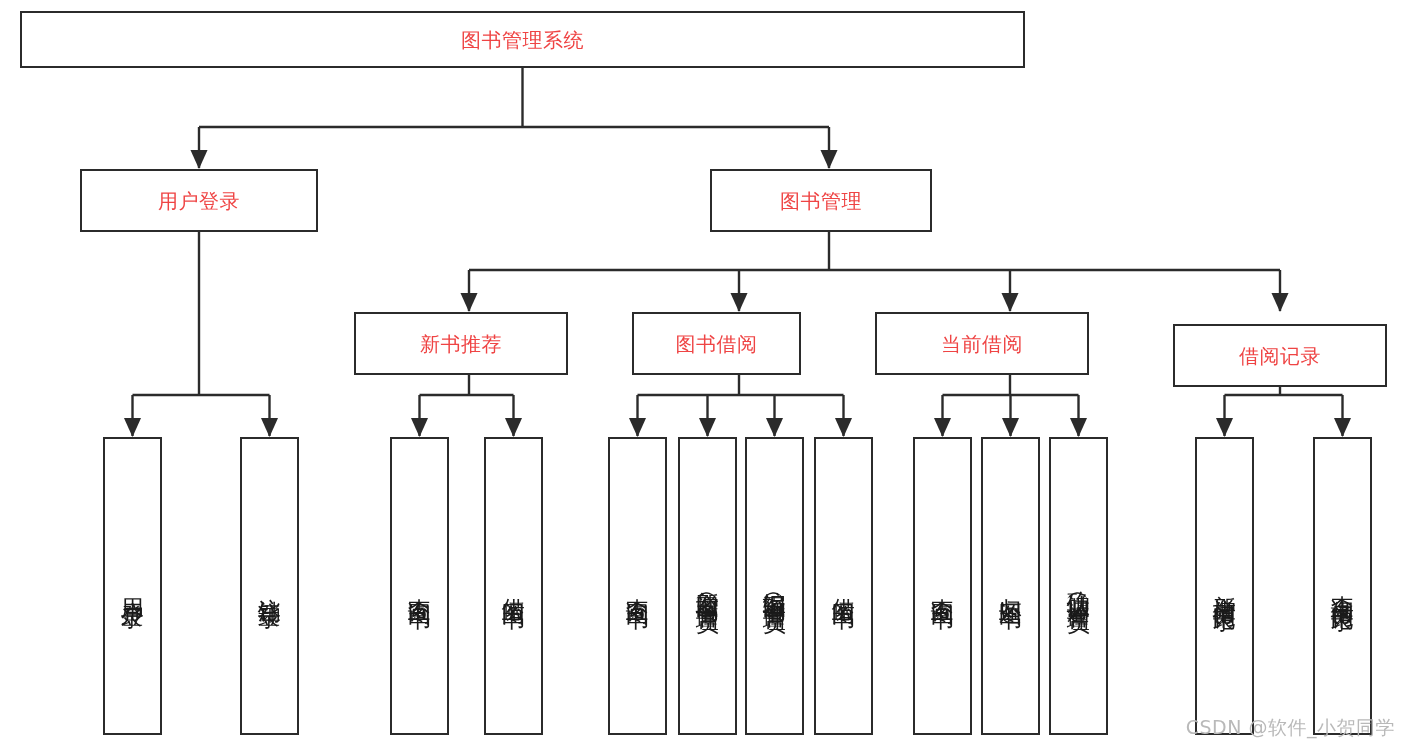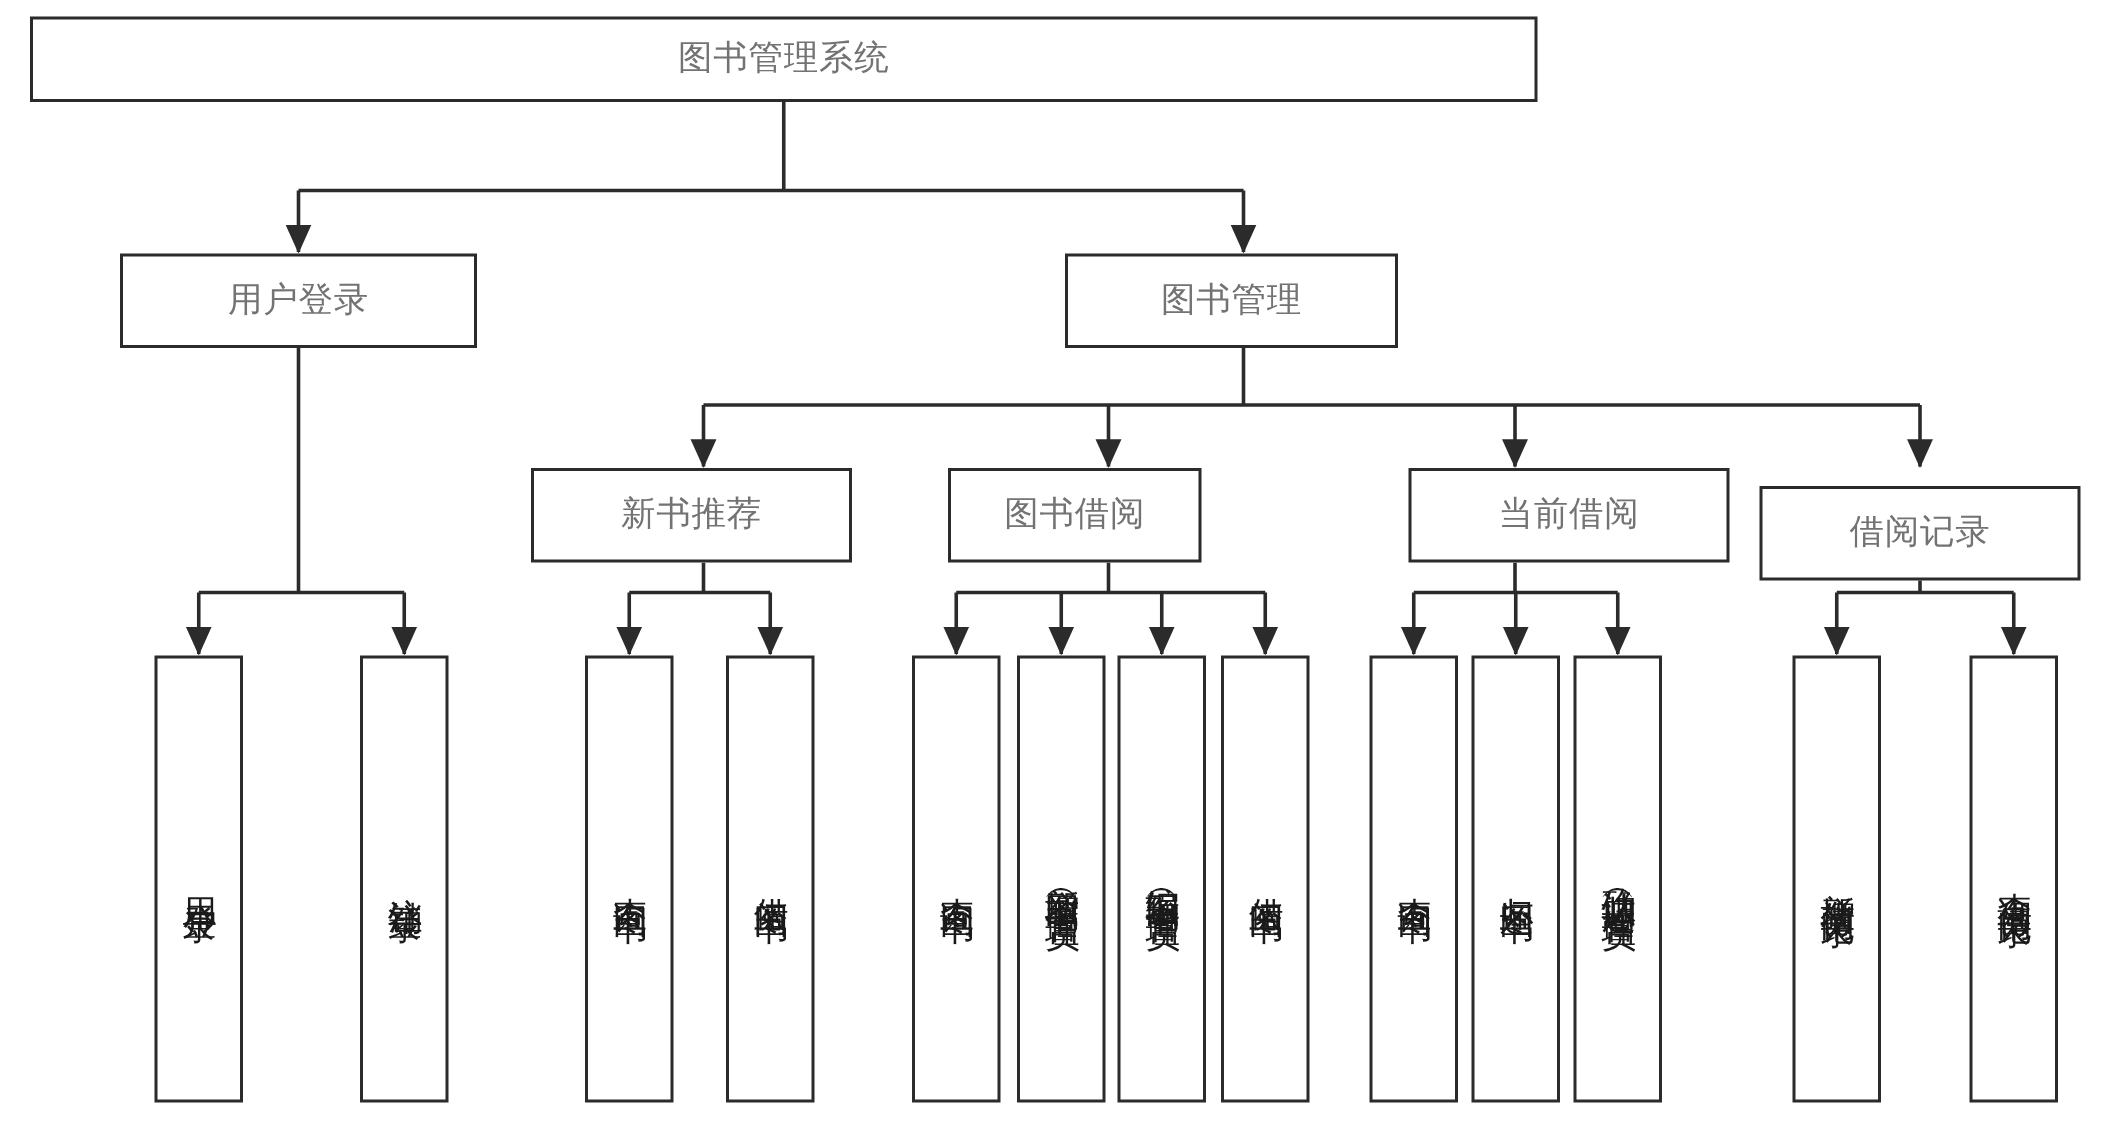--- a/index.html
+++ b/index.html
@@ -31,22 +31,22 @@
     position: absolute;
     box-sizing: border-box;
     background: #ffffff;
     border: 2px solid #2b2b2b;
     display: flex;
     align-items: center;
     justify-content: center;
     overflow: hidden;
   }
   .node.horiz .node-label {
-    font-size: 23px;
-    color: #737373;
+    font-size: 20px;
+    color: #ef4444;
     line-height: 1.1;
     white-space: nowrap;
     letter-spacing: 0.5px;
   }
   .node.vert {
     align-items: center;
     justify-content: center;
   }
   .node.vert .node-label {
     writing-mode: vertical-rl;
@@ -126,21 +126,21 @@
       </div>
       <div class="node horiz" style="left: 710px; top: 169px; width: 222px; height: 63px;">
         <span class="node-label">图书管理</span>
       </div>
       <div class="node horiz" style="left: 354px; top: 312px; width: 214px; height: 63px;">
         <span class="node-label">新书推荐</span>
       </div>
       <div class="node horiz" style="left: 632px; top: 312px; width: 169px; height: 63px;">
         <span class="node-label">图书借阅</span>
       </div>
-      <div class="node horiz" style="left: 939px; top: 312px; width: 214px; height: 63px;">
+      <div class="node horiz" style="left: 875px; top: 312px; width: 214px; height: 63px;">
         <span class="node-label">当前借阅</span>
       </div>
       <div class="node horiz" style="left: 1173px; top: 324px; width: 214px; height: 63px;">
         <span class="node-label">借阅记录</span>
       </div>
       <div class="node vert" style="left: 103px; top: 437px; width: 59px; height: 298px;">
         <span class="node-label">用户登录</span>
       </div>
       <div class="node vert" style="left: 240px; top: 437px; width: 59px; height: 298px;">
         <span class="node-label">注销登录</span>
@@ -173,14 +173,15 @@
         <span class="node-label">确认归还（管理员）</span>
       </div>
       <div class="node vert" style="left: 1195px; top: 437px; width: 59px; height: 298px;">
         <span class="node-label">新增借阅记录</span>
       </div>
       <div class="node vert" style="left: 1313px; top: 437px; width: 59px; height: 298px;">
         <span class="node-label">查询借阅记录</span>
       </div>
     </div>
 
+  <div class="watermark">CSDN @软件_小贺同学</div>
 
 </div>
 
 </body></html>

